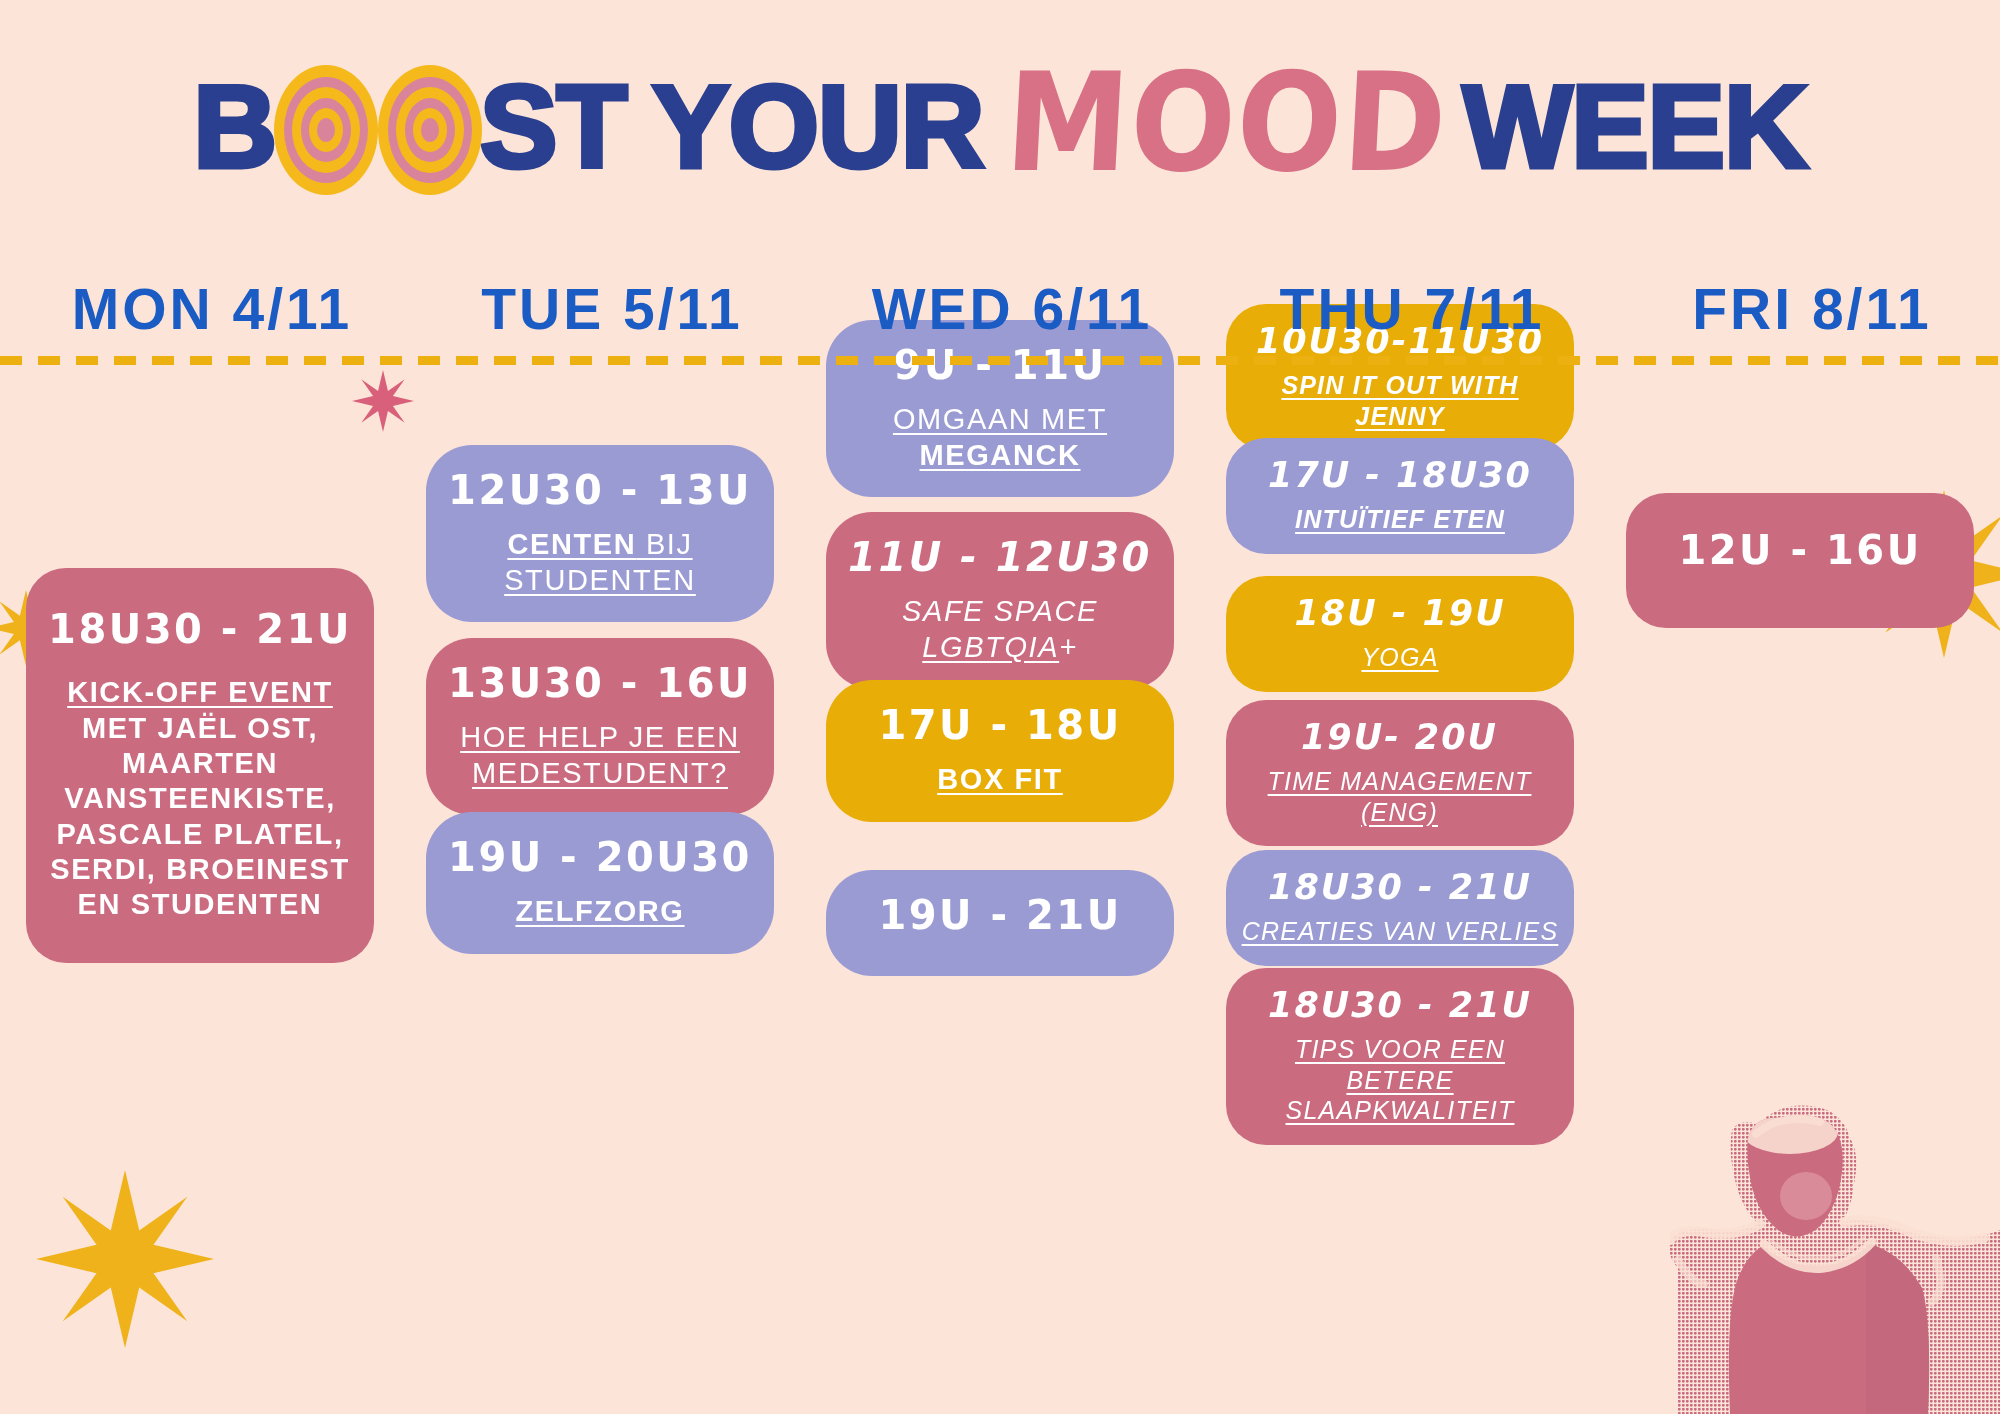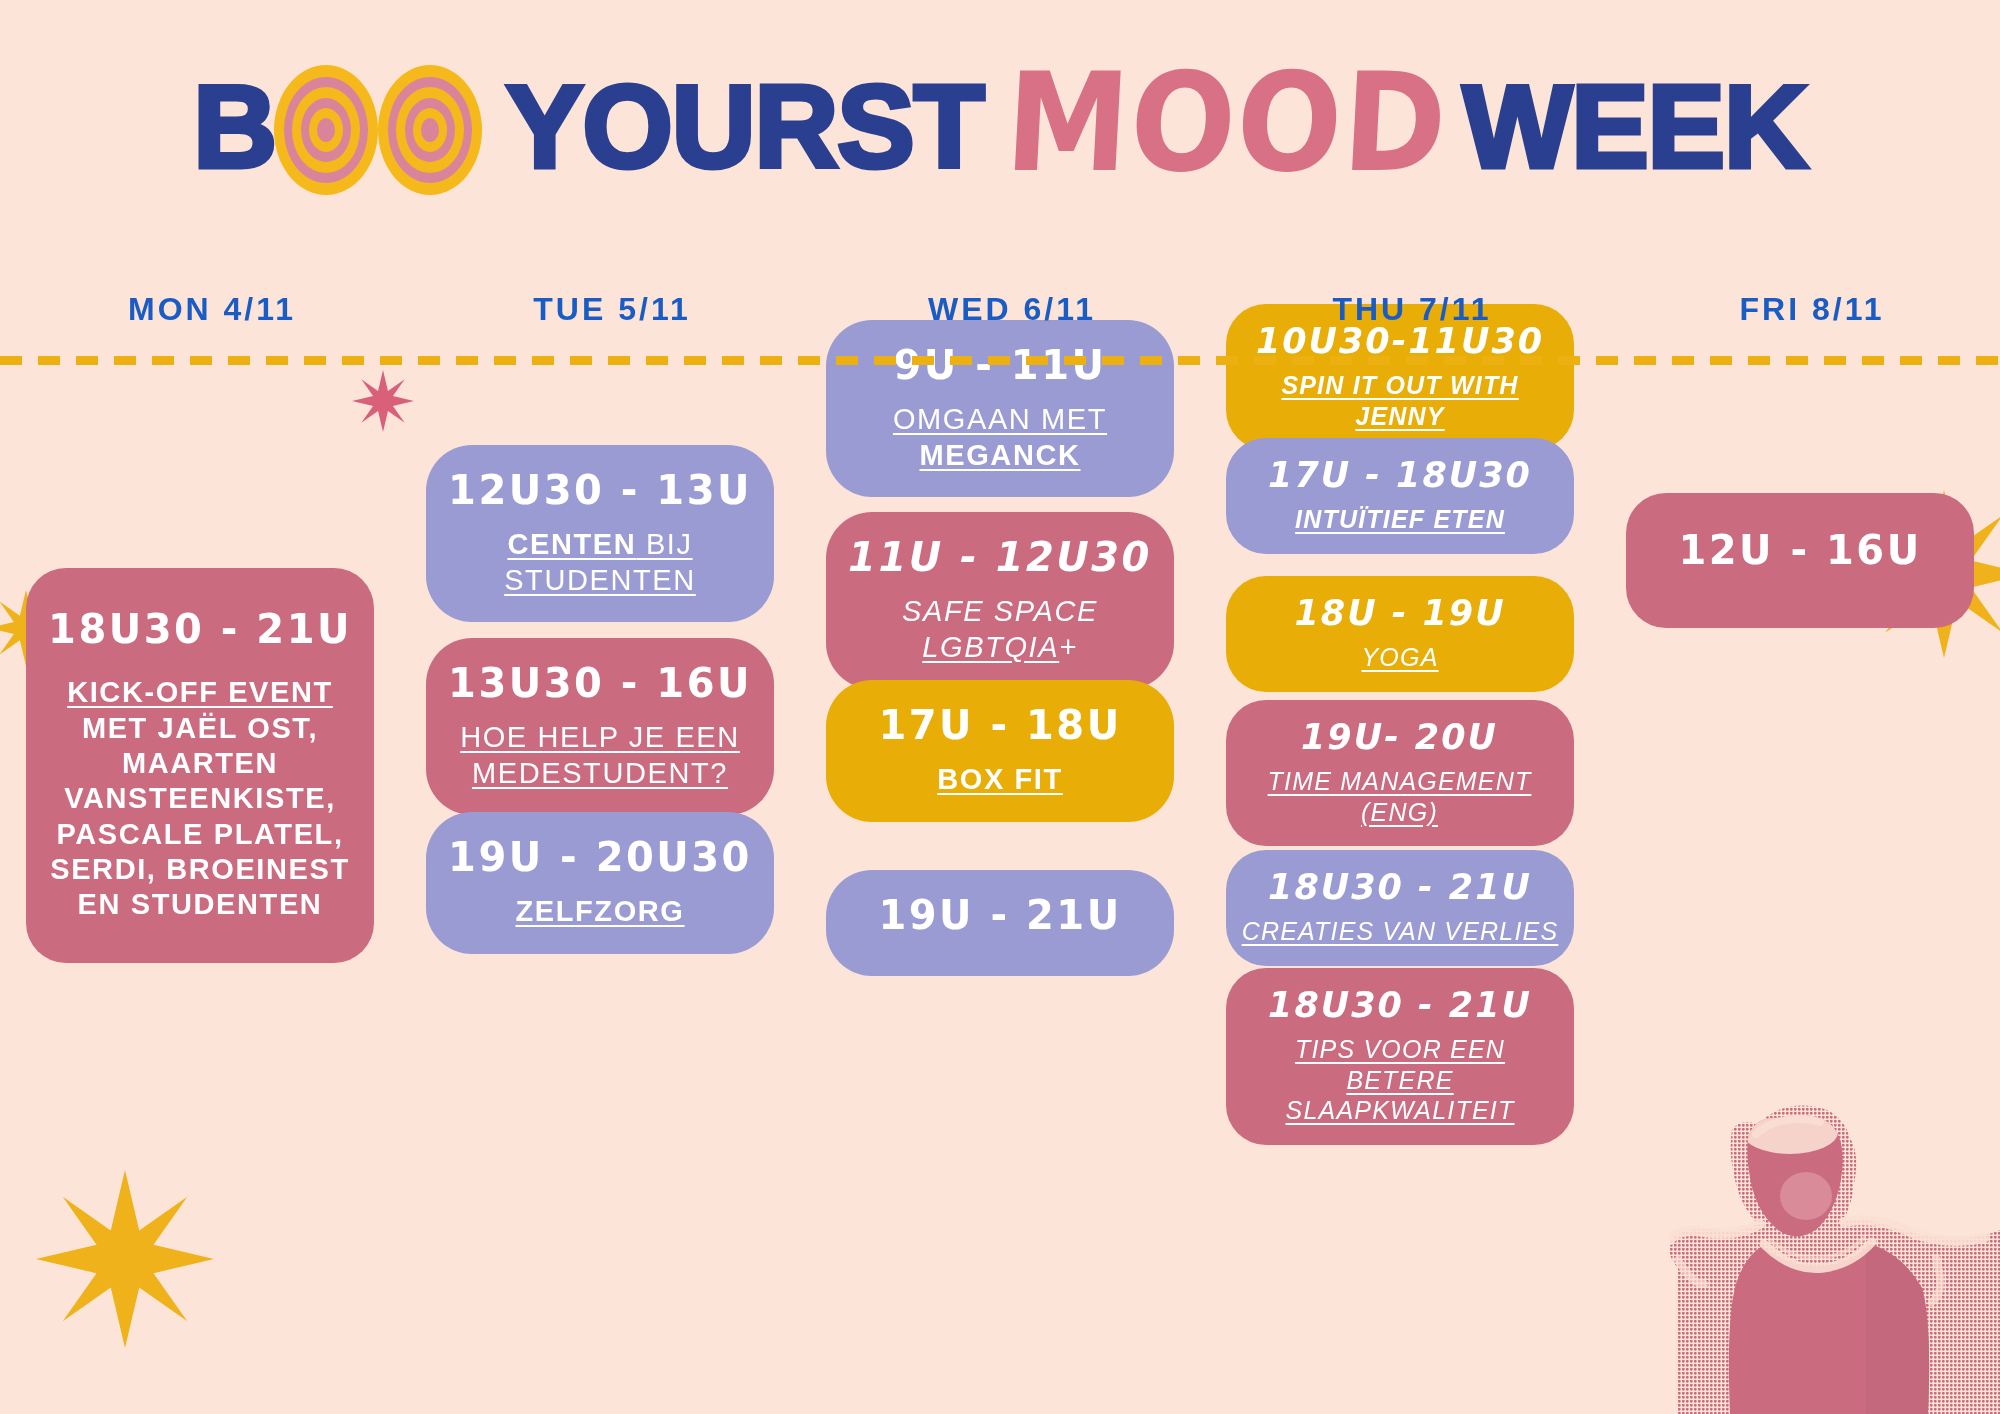--- a/index.html
+++ b/index.html
@@ -85,21 +85,21 @@
     height: 64px;
     display: flex;
     z-index: 4;
   }
   .day-col-head {
     flex: 1 1 0;
     text-align: center;
     color: #1b5cc4;
     font-family: "Liberation Sans", sans-serif;
     font-weight: bold;
-    font-size: 32px;
+    font-size: 57px;
     letter-spacing: 3px;
     line-height: 64px;
     white-space: nowrap;
     margin-left: 24px;
   }
 
   
   #divider {
     position: absolute;
     top: 356px;
@@ -247,22 +247,22 @@
       <svg class="target-o" width="104" height="130" viewBox="0 0 104 130">
         <ellipse cx="52" cy="65" rx="52" ry="65" fill="#f5b91c"></ellipse>
         <ellipse cx="52" cy="65" rx="42" ry="53" fill="#d9849a"></ellipse>
         <ellipse cx="52" cy="65" rx="34" ry="43" fill="#f5b91c"></ellipse>
         <ellipse cx="52" cy="65" rx="25" ry="32" fill="#d9849a"></ellipse>
         <ellipse cx="52" cy="65" rx="17" ry="22" fill="#f5b91c"></ellipse>
         <ellipse cx="52" cy="65" rx="9" ry="12" fill="#d9849a"></ellipse>
       </svg>
     </span>
 
+    <span class="title-word">ST</span>
     <span class="title-word" style="margin-left:26px;">YOUR</span>
-    <span class="title-word">ST</span>
     <span class="title-mood">MOOD</span>
     <span class="title-word">WEEK</span>
   </div>
 
   <div id="day-row">
     <div class="day-col-head">MON 4/11</div>
     <div class="day-col-head">TUE 5/11</div>
     <div class="day-col-head">WED 6/11</div>
     <div class="day-col-head">THU 7/11</div>
     <div class="day-col-head">FRI 8/11</div>

